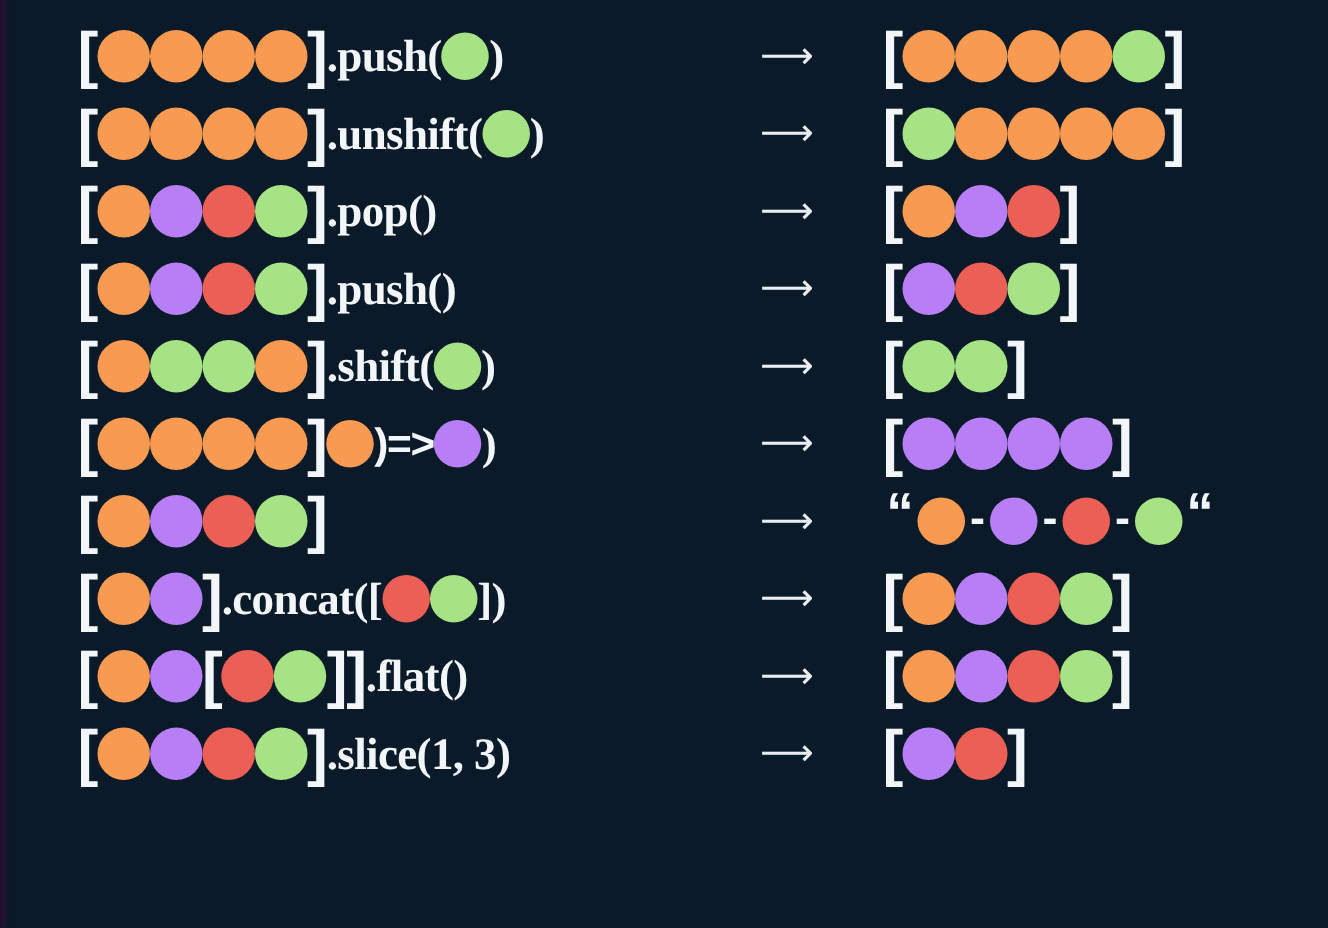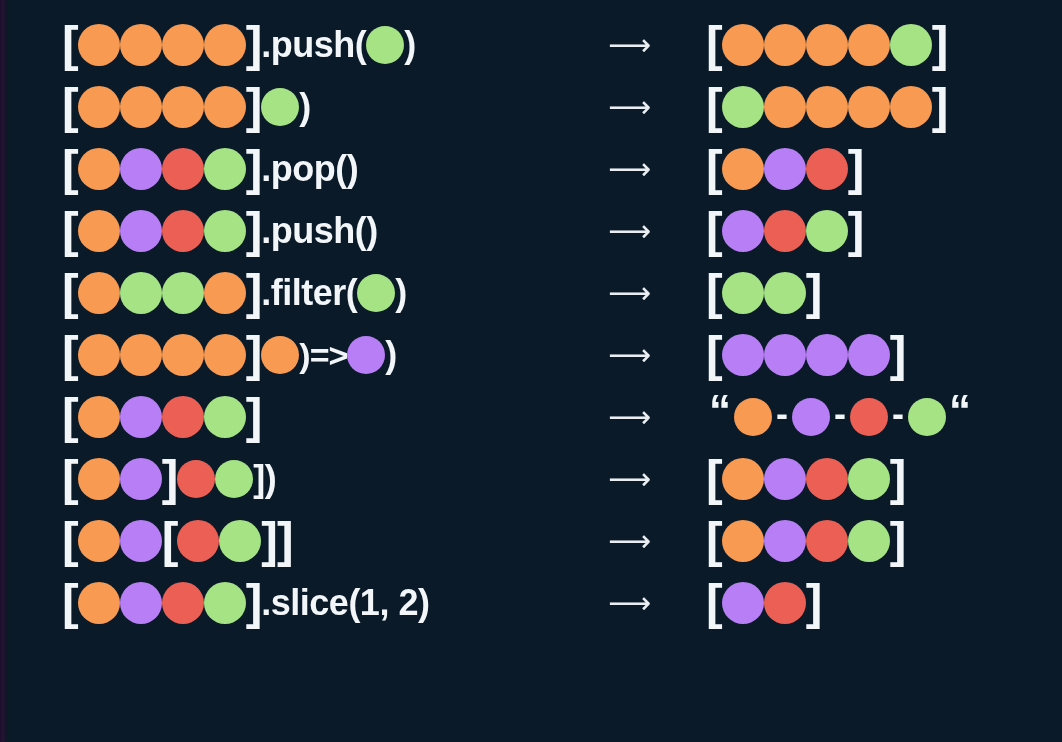--- a/index.html
+++ b/index.html
@@ -76,20 +76,21 @@
     line-height: 44px;
     letter-spacing: -1px;
     font-weight: 700;
     position: relative;
     top: -1px;
   }
   .tok.meth {
     font-size: 36px;
     font-weight: 600;
     letter-spacing: -0.5px;
+    font-family: Liberation Serif, serif;
   }
   .tok.quote {
     font-size: 44px;
     font-weight: 700;
     position: relative;
     top: -6px;
     padding: 0 3px;
   }
   .tok.dash {
     font-size: 36px;
@@ -150,20 +151,21 @@
       </div>
     </div>
     <div class="row" style="top: 76px;">
       <div class="expr">
         <span class="tok brk">[</span>
         <span class="dot c-orange"></span>
         <span class="dot c-orange"></span>
         <span class="dot c-orange"></span>
         <span class="dot c-orange"></span>
         <span class="tok brk">]</span>
+        <span class="tok meth">.unshift(</span>
         <span class="dot c-green small"></span>
         <span class="tok meth">)</span>
       </div>
       <div class="arrow">⟶</div>
       <div class="result">
         <span class="tok brk">[</span>
         <span class="dot c-green"></span>
         <span class="dot c-orange"></span>
         <span class="dot c-orange"></span>
         <span class="dot c-orange"></span>
@@ -210,21 +212,21 @@
       </div>
     </div>
     <div class="row" style="top: 262px;">
       <div class="expr">
         <span class="tok brk">[</span>
         <span class="dot c-orange"></span>
         <span class="dot c-green"></span>
         <span class="dot c-green"></span>
         <span class="dot c-orange"></span>
         <span class="tok brk">]</span>
-        <span class="tok meth">.filter(</span>
+        <span class="tok meth">.shift(</span>
         <span class="dot c-green small"></span>
         <span class="tok meth">)</span>
       </div>
       <div class="arrow">⟶</div>
       <div class="result">
         <span class="tok brk">[</span>
         <span class="dot c-green"></span>
         <span class="dot c-green"></span>
         <span class="tok brk">]</span>
       </div>
@@ -273,20 +275,21 @@
         <span class="dot c-green small"></span>
         <span class="tok quote">“</span>
       </div>
     </div>
     <div class="row" style="top: 448px;">
       <div class="expr">
         <span class="tok brk">[</span>
         <span class="dot c-orange"></span>
         <span class="dot c-purple"></span>
         <span class="tok brk">]</span>
+        <span class="tok meth">.concat([</span>
         <span class="dot c-red small"></span>
         <span class="dot c-green small"></span>
         <span class="tok meth">])</span>
       </div>
       <div class="arrow">⟶</div>
       <div class="result">
         <span class="tok brk">[</span>
         <span class="dot c-orange"></span>
         <span class="dot c-purple"></span>
         <span class="dot c-red"></span>
@@ -297,40 +300,41 @@
     <div class="row" style="top: 510px;">
       <div class="expr">
         <span class="tok brk">[</span>
         <span class="dot c-orange"></span>
         <span class="dot c-purple"></span>
         <span class="tok brk">[</span>
         <span class="dot c-red"></span>
         <span class="dot c-green"></span>
         <span class="tok brk">]</span>
         <span class="tok brk">]</span>
+        <span class="tok meth">.flat()</span>
       </div>
       <div class="arrow">⟶</div>
       <div class="result">
         <span class="tok brk">[</span>
         <span class="dot c-orange"></span>
         <span class="dot c-purple"></span>
         <span class="dot c-red"></span>
         <span class="dot c-green"></span>
         <span class="tok brk">]</span>
       </div>
     </div>
     <div class="row" style="top: 572px;">
       <div class="expr">
         <span class="tok brk">[</span>
         <span class="dot c-orange"></span>
         <span class="dot c-purple"></span>
         <span class="dot c-red"></span>
         <span class="dot c-green"></span>
         <span class="tok brk">]</span>
-        <span class="tok meth">.slice(1, 2)</span>
+        <span class="tok meth">.slice(1, 3)</span>
       </div>
       <div class="arrow">⟶</div>
       <div class="result">
         <span class="tok brk">[</span>
         <span class="dot c-purple"></span>
         <span class="dot c-red"></span>
         <span class="tok brk">]</span>
       </div>
     </div>
   </div>

